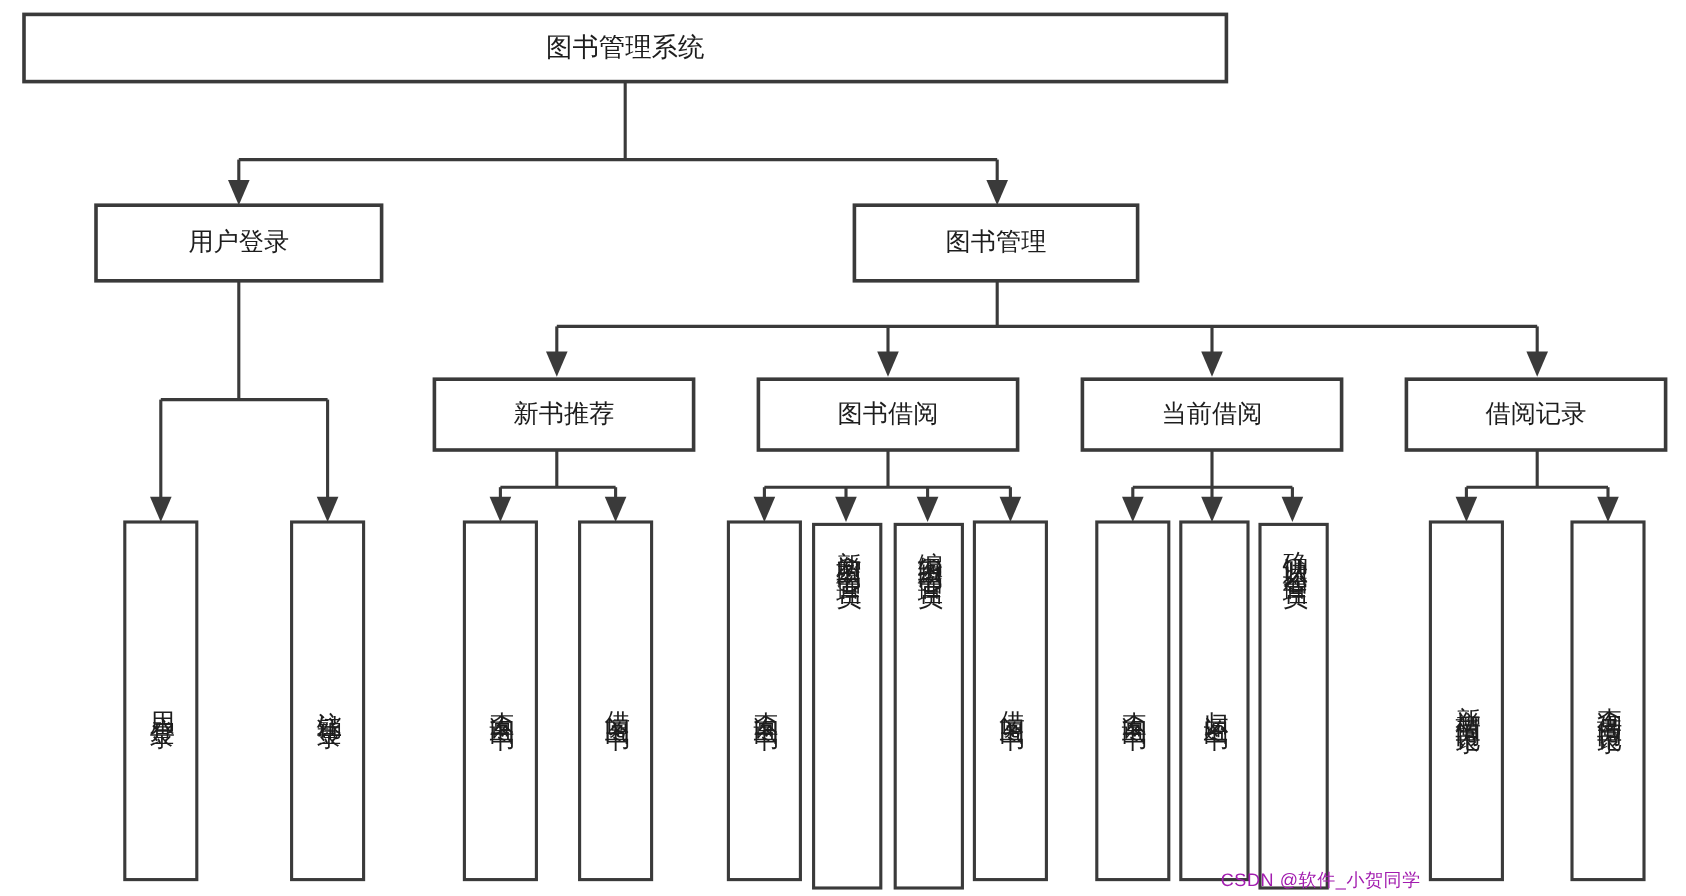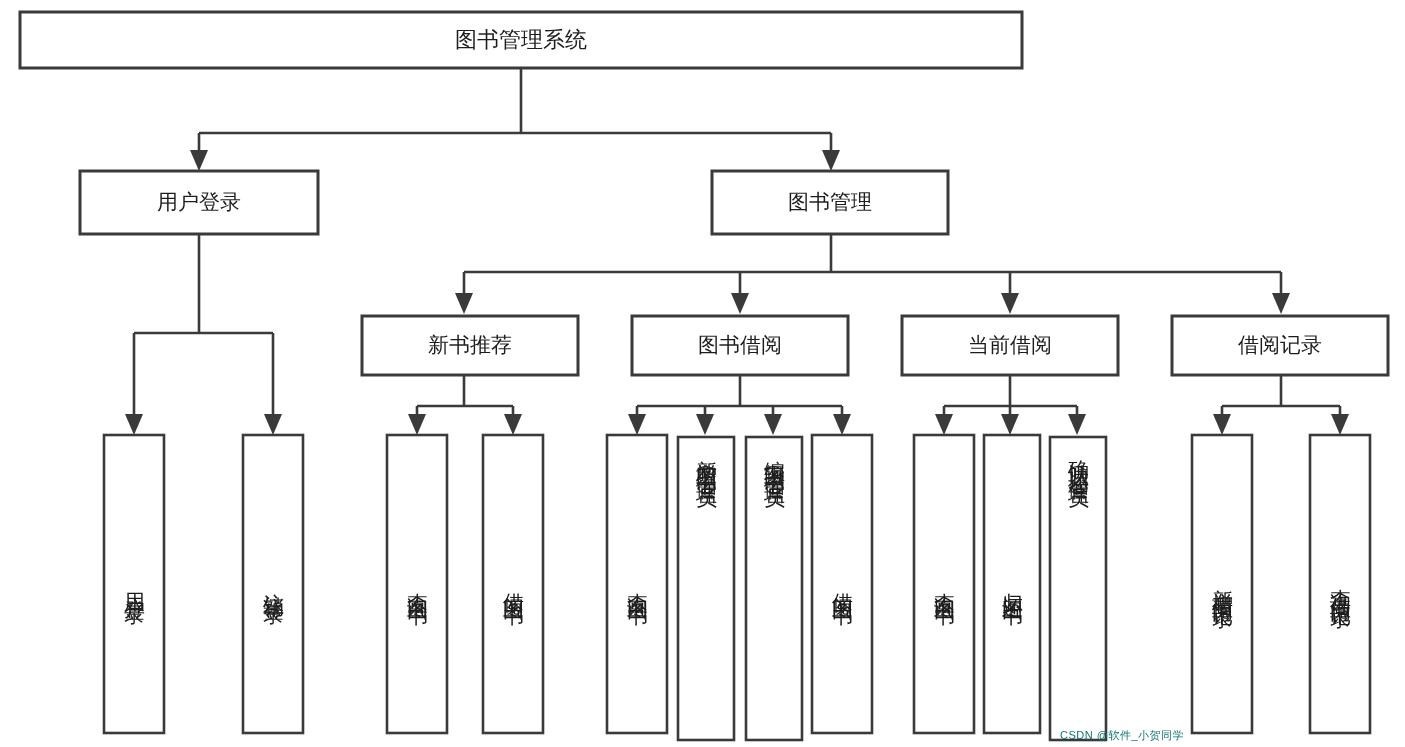--- a/index.html
+++ b/index.html
@@ -71,22 +71,22 @@
     line-height: 1.18;
     letter-spacing: 4px;
     color: #1d1d1d;
     white-space: nowrap;
   }
   .watermark {
     position: absolute;
     right: 6px;
     bottom: 4px;
     font-family: "Liberation Sans", "DejaVu Sans", sans-serif;
-    font-size: 11px;
-    color: #0f766e;
+    font-size: 15px;
+    color: #a21caf;
     white-space: nowrap;
     letter-spacing: 0.5px;
   }
 </style>
 </head>
 <body>
 
 <div id="diagram-root">
 
   <svg class="flowchart" viewBox="0 0 1405 747">

